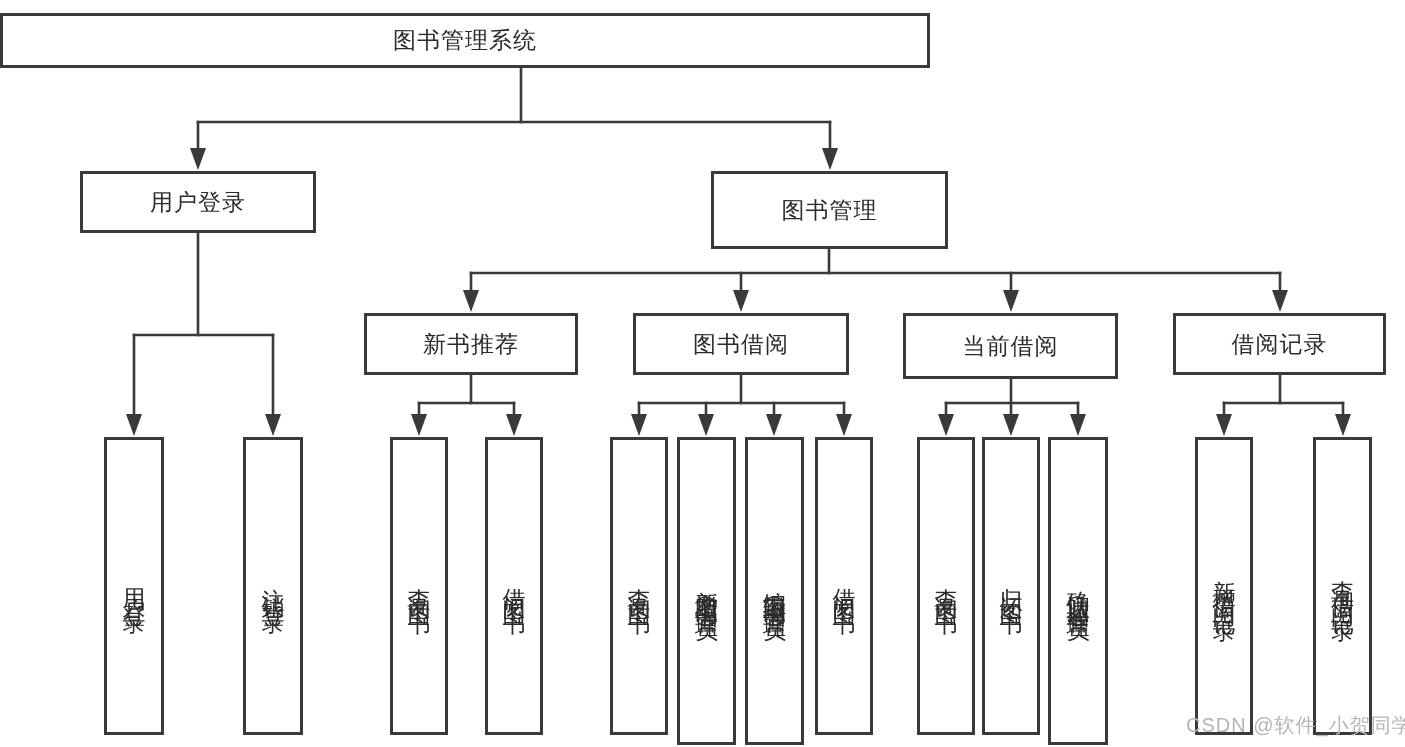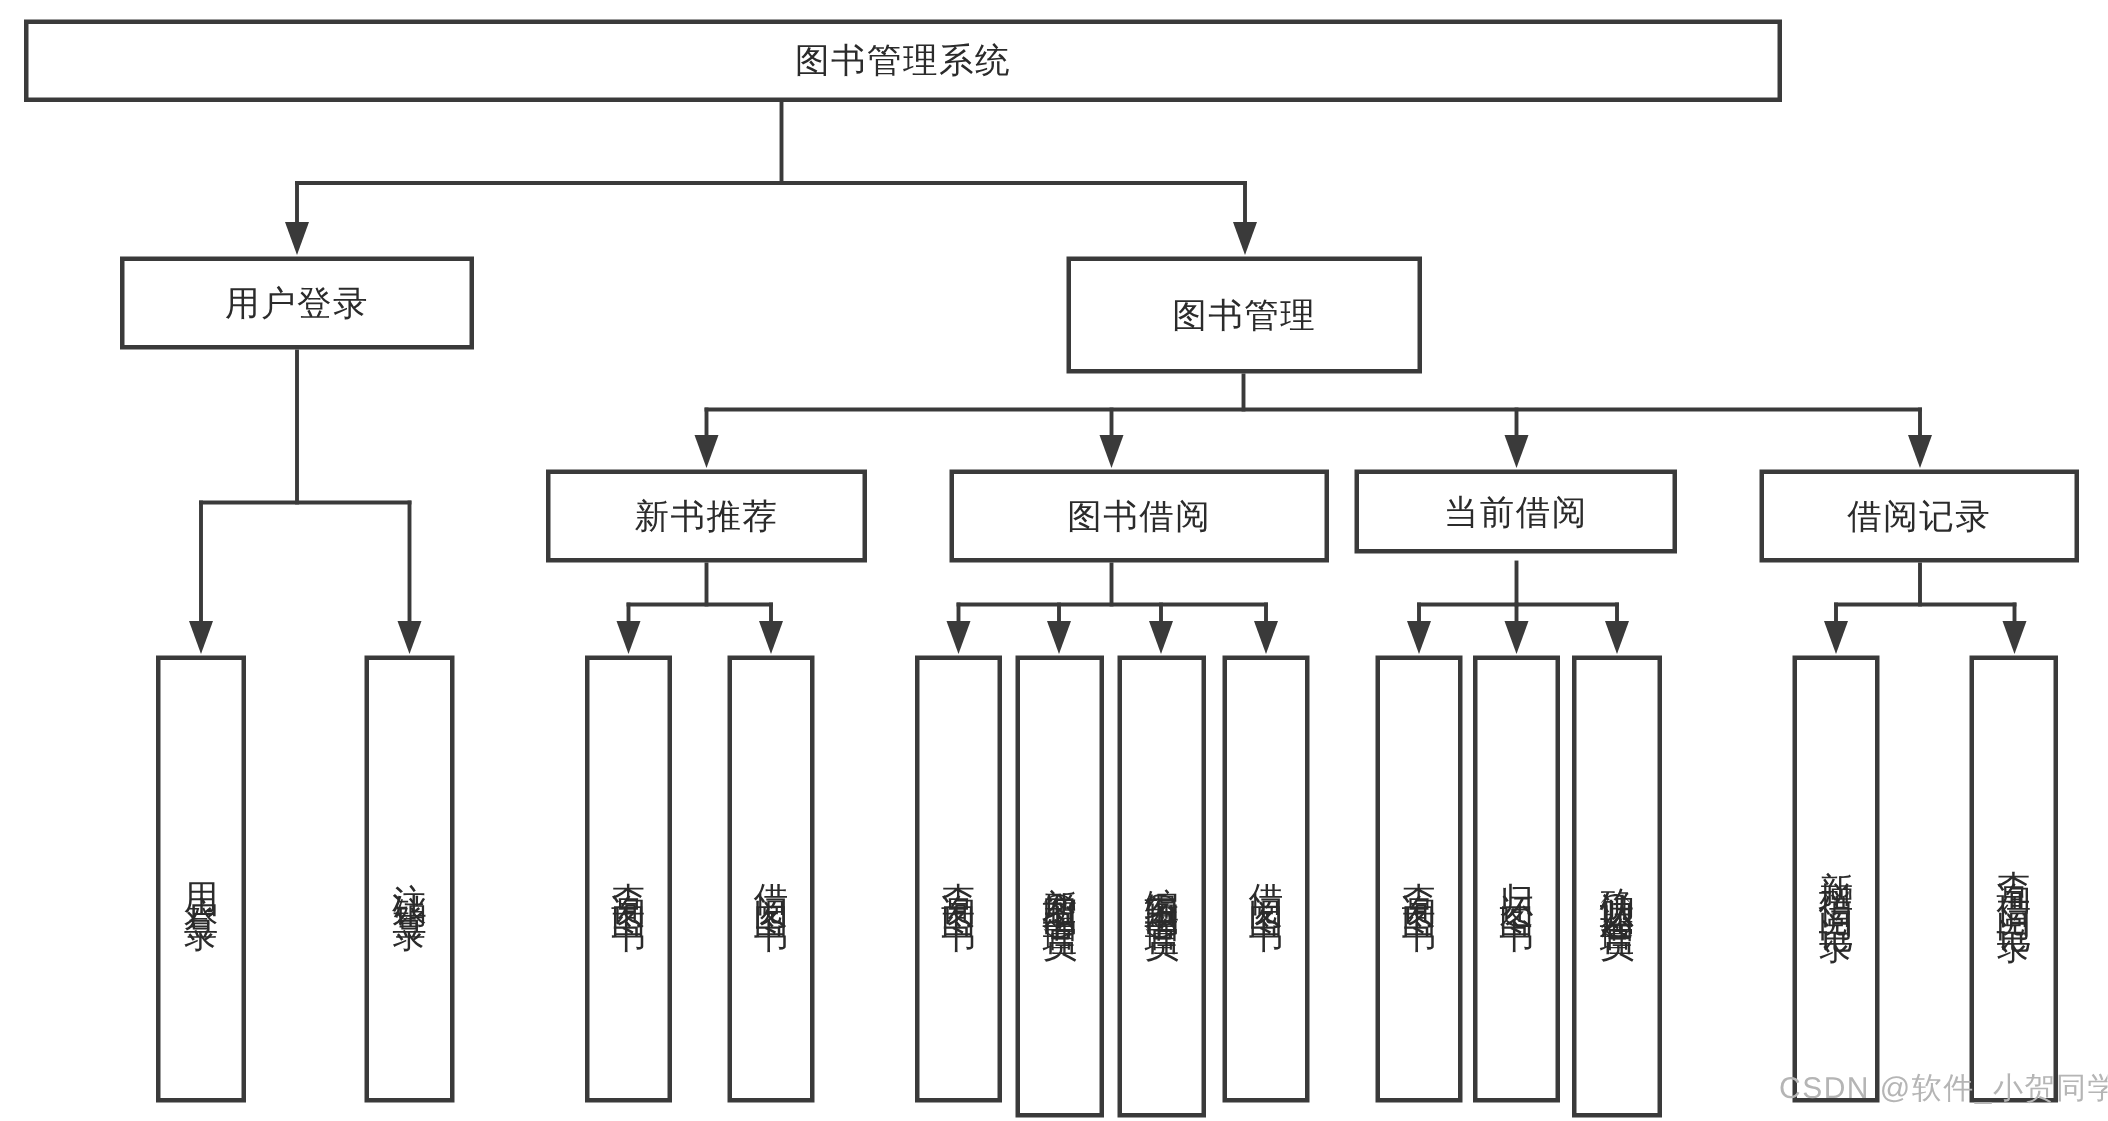--- a/index.html
+++ b/index.html
@@ -114,28 +114,28 @@
     <polygon class="arrowhead" points="1070,414 1086,414 1078,436"></polygon>
 
     <path class="edge" d="M1280,375 V403"></path>
     <path class="edge" d="M1224,403 H1343"></path>
     <path class="edge" d="M1224,403 V415"></path>
     <path class="edge" d="M1343,403 V415"></path>
     <polygon class="arrowhead" points="1216,414 1232,414 1224,436"></polygon>
     <polygon class="arrowhead" points="1335,414 1351,414 1343,436"></polygon>
   </svg>
 
-  <div class="box" style="left:16px; top:13px; width:1172px; height:55px;">图书管理系统</div>
+  <div class="box" style="left:0; top:13px; width:930px; height:55px;">图书管理系统</div>
 
   <div class="box" style="left:80px; top:171px; width:236px; height:62px;">用户登录</div>
   <div class="box" style="left:711px; top:171px; width:237px; height:78px;">图书管理</div>
 
   <div class="box" style="left:364px; top:313px; width:214px; height:62px;">新书推荐</div>
-  <div class="box" style="left:633px; top:313px; width:253px; height:62px;">图书借阅</div>
-  <div class="box" style="left:903px; top:313px; width:215px; height:56px;">当前借阅</div>
+  <div class="box" style="left:633px; top:313px; width:216px; height:62px;">图书借阅</div>
+  <div class="box" style="left:903px; top:313px; width:215px; height:66px;">当前借阅</div>
   <div class="box" style="left:1173px; top:313px; width:213px; height:62px;">借阅记录</div>
 
   <div class="vbox" style="left:104px; top:437px; width:60px; height:298px;">
     <span class="vtext">用户登录</span>
   </div>
   <div class="vbox" style="left:243px; top:437px; width:60px; height:298px;">
     <span class="vtext">注销登录</span>
   </div>
 
   <div class="vbox" style="left:390px; top:437px; width:58px; height:298px;">

